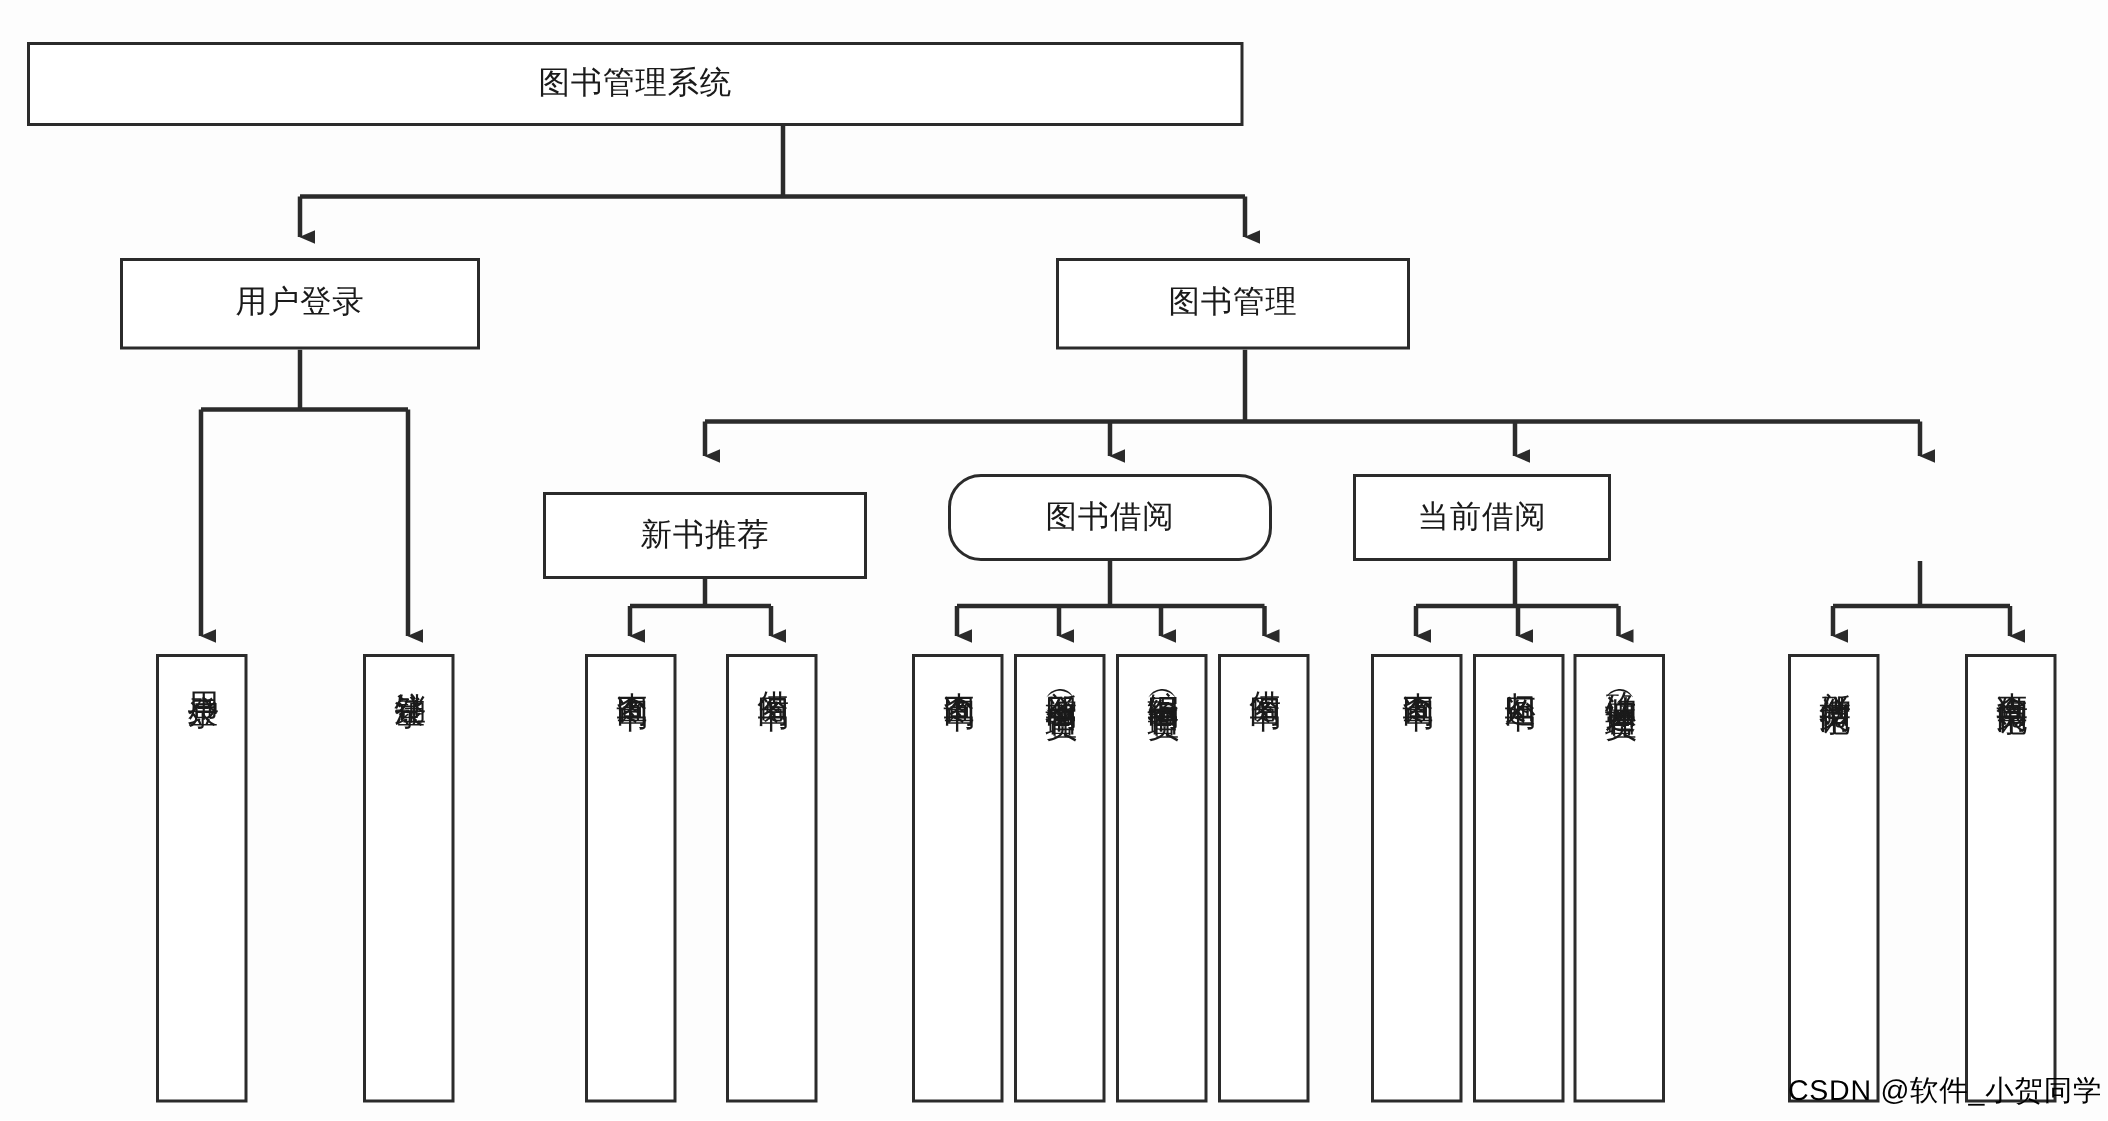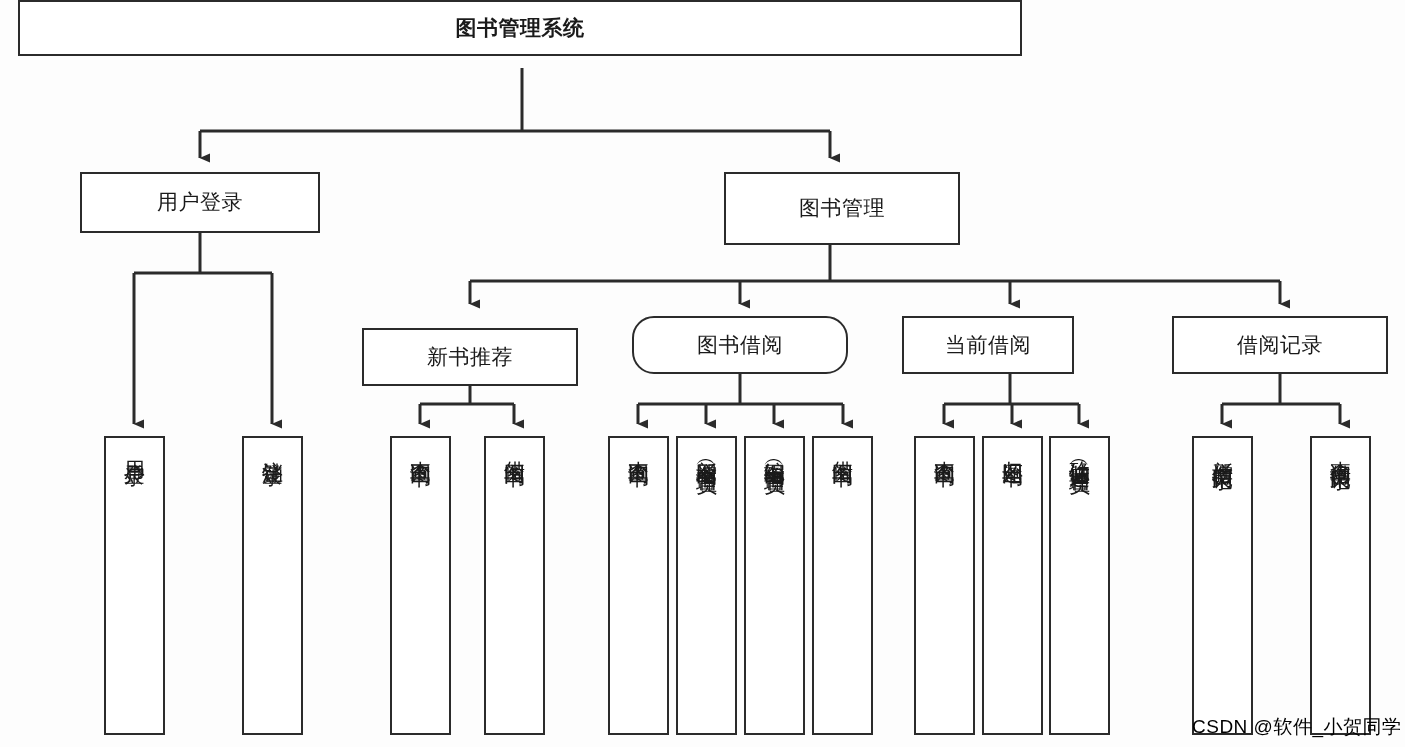--- a/index.html
+++ b/index.html
@@ -113,42 +113,39 @@
       <path d="M1012,404 L1012,424" marker-end="url(#arrow)"></path>
       <path d="M1079,404 L1079,424" marker-end="url(#arrow)"></path>
 
       <path d="M1280,374 L1280,404"></path>
       <path d="M1222,404 L1340,404"></path>
       <path d="M1222,404 L1222,424" marker-end="url(#arrow)"></path>
       <path d="M1340,404 L1340,424" marker-end="url(#arrow)"></path>
     </g>
   </svg>
 
-  <div class="node horizontal" style="left:18px; top:0; width:1004px; height:56px;font-weight:bold;">
+  <div class="node horizontal" style="left:18px; top:28px; width:811px; height:56px;">
     <span class="label">图书管理系统</span>
   </div>
 
   <div class="node horizontal" style="left:80px; top:172px; width:240px; height:61px;">
     <span class="label">用户登录</span>
   </div>
-  <div class="node horizontal" style="left:724px; top:172px; width:236px; height:73px;">
+  <div class="node horizontal" style="left:704px; top:172px; width:236px; height:61px;">
     <span class="label">图书管理</span>
   </div>
 
   <div class="node horizontal" style="left:362px; top:328px; width:216px; height:58px;">
     <span class="label">新书推荐</span>
   </div>
   <div class="node horizontal" style="left:632px; top:316px; width:216px; height:58px;border-radius:22px;">
     <span class="label">图书借阅</span>
   </div>
   <div class="node horizontal" style="left:902px; top:316px; width:172px; height:58px;">
     <span class="label">当前借阅</span>
-  </div>
-  <div class="node horizontal" style="left:1172px; top:316px; width:216px; height:58px;">
-    <span class="label">借阅记录</span>
   </div>
 
   <div class="node vertical" style="left:104px; top:436px; width:61px; height:299px;">
     <span class="label">用户登录</span>
   </div>
   <div class="node vertical" style="left:242px; top:436px; width:61px; height:299px;">
     <span class="label">注销登录</span>
   </div>
 
   <div class="node vertical" style="left:390px; top:436px; width:61px; height:299px;">

